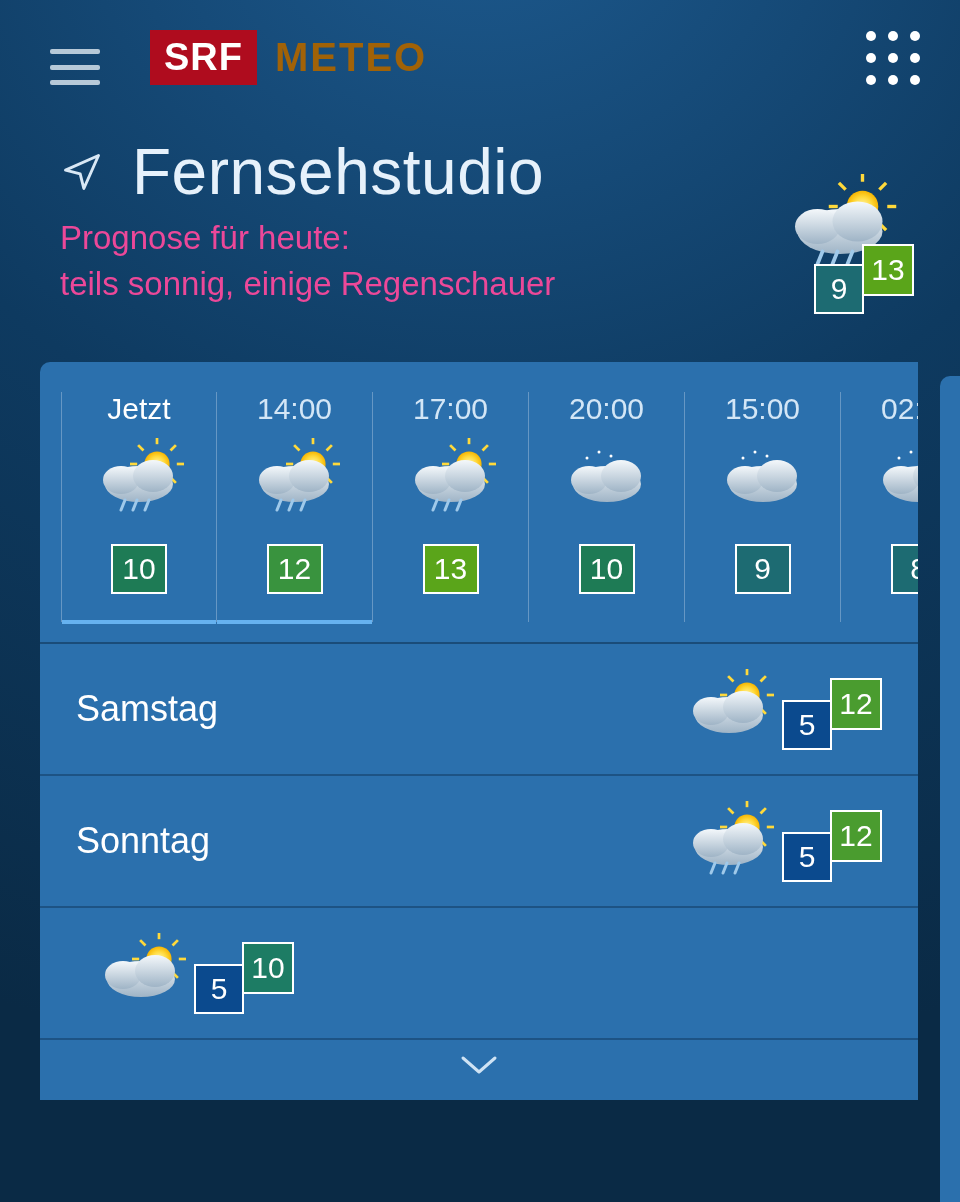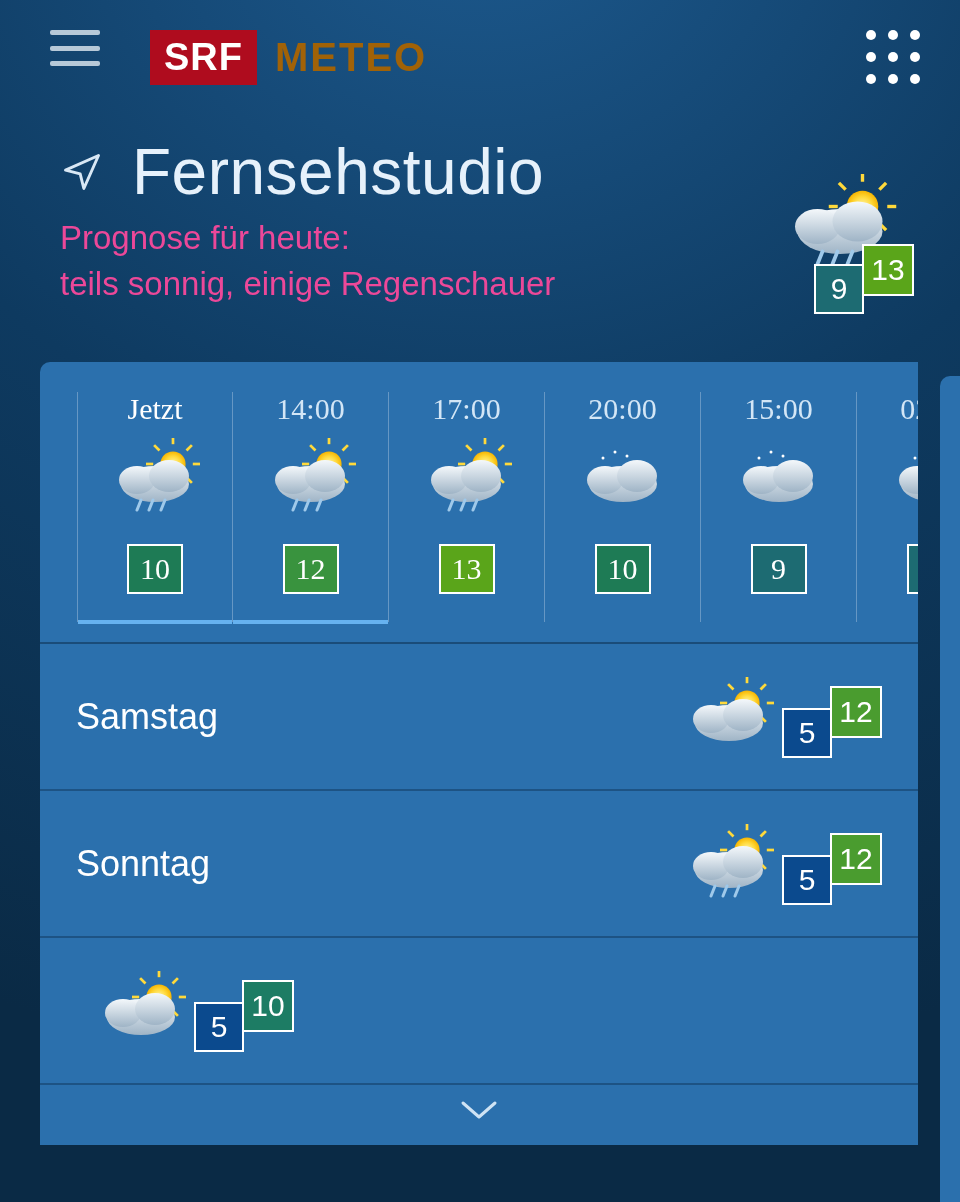--- a/index.html
+++ b/index.html
@@ -6,21 +6,21 @@
   html, body { width: 960px; height: 1202px; overflow: hidden; }
   body {
     font-family: -apple-system, "Helvetica Neue", Arial, sans-serif;
     background: radial-gradient(ellipse 140% 100% at 50% -10%, #1d5a8f 0%, #0e3a60 50%, #0a2a45 100%);
     color: #fff;
   }
 
   
   .header {
     display: flex;
-    align-items: flex-start;
+    align-items: flex-end;
     padding: 30px 40px 20px 50px;
   }
   .hamburger {
     width: 50px; height: 36px;
     display: flex; flex-direction: column; justify-content: space-between;
     cursor: pointer;
   }
   .hamburger span {
     display: block; height: 5px; width: 100%;
     background: #b7c9d8; border-radius: 2px;
@@ -81,23 +81,22 @@
   .panel {
     margin: 30px 0 0 40px;
     width: 878px;
     background: #2b70ad;
     border-radius: 10px 0 0 0;
     padding-bottom: 0;
     position: relative;
   }
   .hourly {
     display: flex;
-    padding: 30px 0 20px 37px;
+    padding: 30px 0 20px 21px;
     overflow: hidden;
-    font-family: Liberation Serif, serif;
   }
   .hour-col {
     width: 156px; flex-shrink: 0;
     border-right: 1px solid rgba(255,255,255,0.28);
     text-align: center;
     padding-bottom: 28px;
     position: relative;
   }
   .hour-col:first-child { border-left: 1px solid rgba(255,255,255,0.28); }
   .hour-label {
@@ -116,21 +115,21 @@
     content: ""; position: absolute; left: 0; right: 0; bottom: -2px;
     height: 4px; background: #66b2f0;
   }
 
   
   .daily {
     border-top: 2px solid rgba(10,40,70,0.5);
   }
   .day-row {
     display: flex; align-items: center;
-    height: 147px;
+    height: 132px;
     border-bottom: 2px solid rgba(10,40,70,0.4);
     padding: 0 36px;
     background: #2b70ad;
   }
   .day-name {
     font-size: 36px; color: #fff; font-weight: 400;
     flex: 1;
   }
   .day-right {
     display: flex; align-items: center; position: relative;

